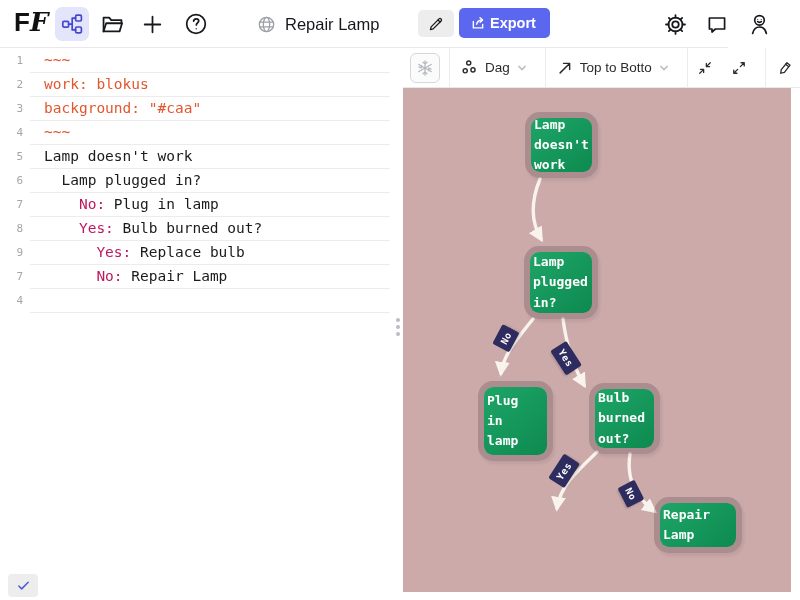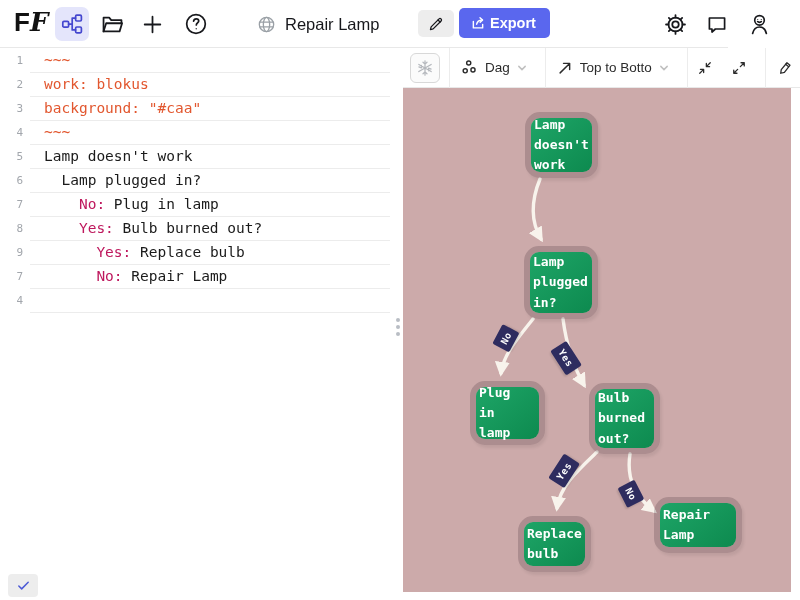--- a/index.html
+++ b/index.html
@@ -325,33 +325,29 @@
     <div class="node" style="left:122px;top:24px;width:73px;height:66px">
         <div class="node-inner">Lamp
 doesn't
 work</div>
       </div>
     <div class="node" style="left:121px;top:158px;width:74px;height:73px">
         <div class="node-inner">Lamp
 plugged
 in?</div>
       </div>
-    <div class="node" style="left:67px;top:293px;width:75px;height:64px">
+    <div class="node" style="left:75px;top:293px;width:75px;height:80px">
         <div class="node-inner">Plug
 in
 lamp</div>
       </div>
     <div class="node" style="left:186px;top:295px;width:71px;height:71px">
         <div class="node-inner">Bulb
 burned
 out?</div>
-      </div>
-    <div class="node" style="left:115px;top:428px;width:73px;height:56px">
-        <div class="node-inner">Replace
-bulb</div>
       </div>
     <div class="node" style="left:251px;top:409px;width:88px;height:56px">
         <div class="node-inner">Repair
 Lamp</div>
       </div>
 
     <div class="edge-label" style="left:103px;top:250px;transform:translate(-50%,-50%) rotate(-62deg)">No</div>
     <div class="edge-label" style="left:163px;top:270px;transform:translate(-50%,-50%) rotate(57deg)">Yes</div>
     <div class="edge-label" style="left:161px;top:383px;transform:translate(-50%,-50%) rotate(-57deg)">Yes</div>
     <div class="edge-label" style="left:228px;top:406px;transform:translate(-50%,-50%) rotate(63deg)">No</div>

